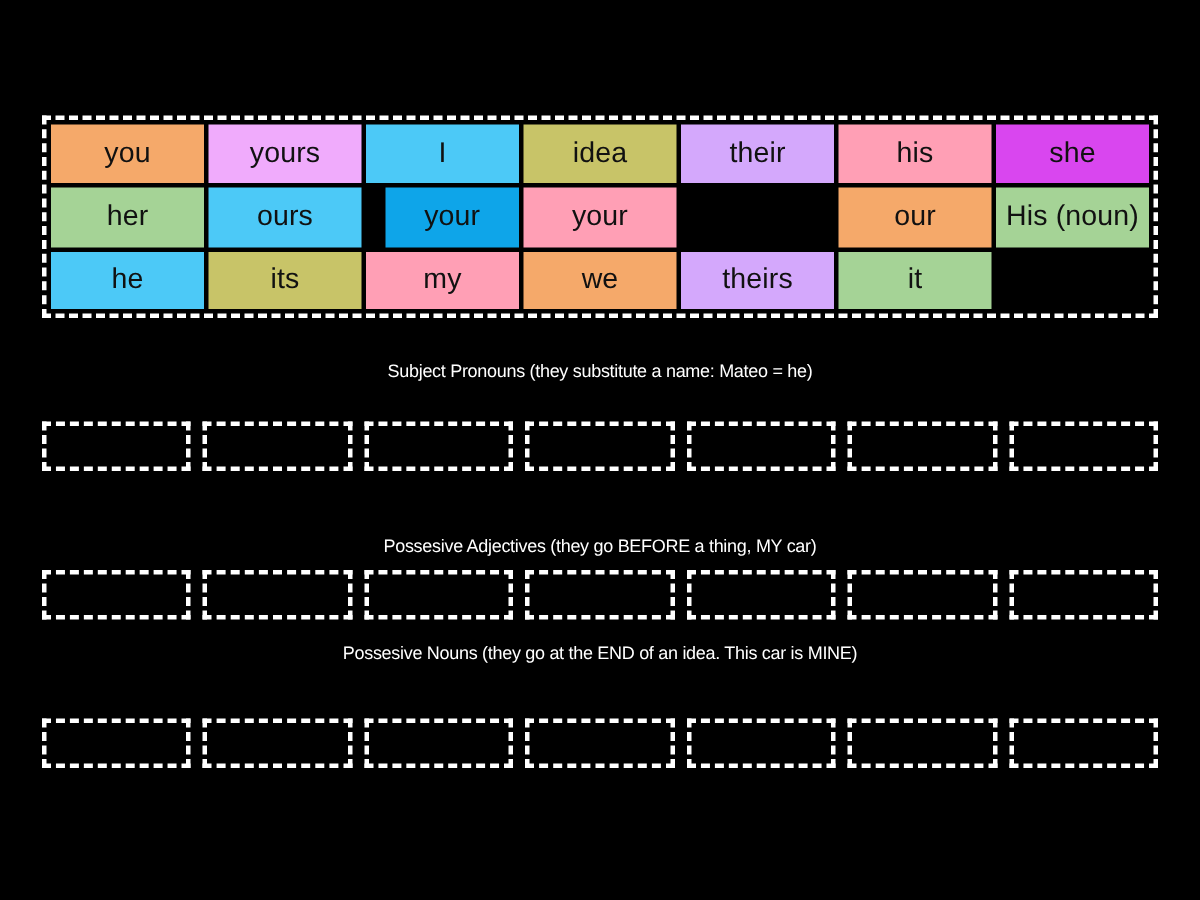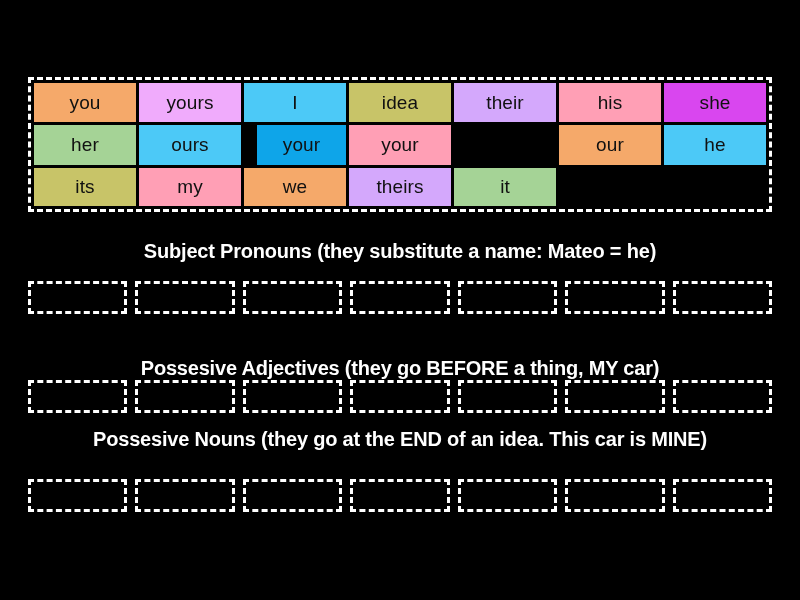--- a/index.html
+++ b/index.html
@@ -52,22 +52,22 @@
     cursor: default;
   }
 
   
   .category-heading {
     position: absolute;
     left: 0;
     width: 800px;
     text-align: center;
     color: #ffffff;
-    font-size: 20px;
-    font-weight: bold;
+    font-size: 12px;
+    font-weight: normal;
     letter-spacing: -0.2px;
     white-space: nowrap;
     user-select: none;
   }
   .slot-row {
     position: absolute;
     left: 28px;
     width: 744px;
     display: grid;
     grid-template-columns: repeat(7, 1fr);
@@ -101,20 +101,21 @@
     <div class="tile" style="background-color: rgb(212, 168, 252);">their</div>
     <div class="tile" style="background-color: rgb(255, 159, 181);">his</div>
     <div class="tile" style="background-color: #d946ef;">she</div>
 
     <div class="tile" style="background-color: rgb(165, 211, 150);">her</div>
     <div class="tile" style="background-color: rgb(76, 201, 247);">ours</div>
     <div class="tile" style="background-color: #0ea5e9; margin-left: 13px;">your</div>
     <div class="tile" style="background-color: rgb(255, 159, 181);">your</div>
     <div class="tile" style="background-color: #14b8a6; margin-top: 40px;">mine</div>
     <div class="tile" style="background-color: rgb(245, 169, 106);">our</div>
+    <div class="tile" style="background-color: rgb(165, 211, 150);">His (noun)</div>
 
     <div class="tile" style="background-color: rgb(76, 201, 247);">he</div>
     <div class="tile" style="background-color: rgb(200, 196, 104);">its</div>
     <div class="tile" style="background-color: rgb(255, 159, 181);">my</div>
     <div class="tile" style="background-color: rgb(245, 169, 106);">we</div>
     <div class="tile" style="background-color: rgb(212, 168, 252);">theirs</div>
     <div class="tile" style="background-color: rgb(165, 211, 150);">it</div>
     <div class="tile empty"></div>
   </div>
 </div>

